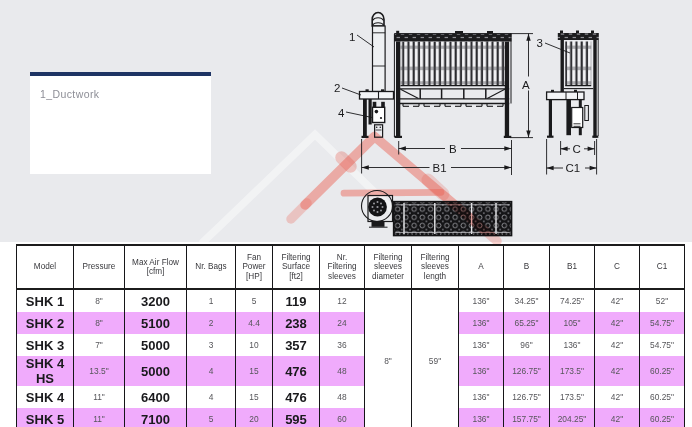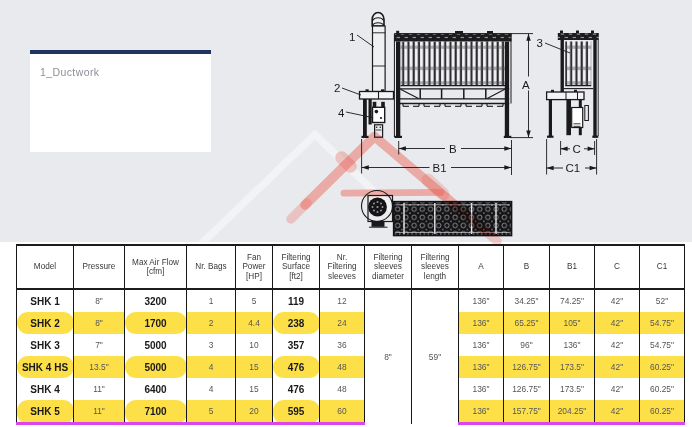--- a/index.html
+++ b/index.html
@@ -1,35 +1,35 @@
 <!DOCTYPE html>
 <html><head>
 <meta charset="utf-8">
 <style>
   html,body{margin:0;padding:0;width:692px;height:427px;background:#ffffff;
     font-family:"Liberation Sans",sans-serif;overflow:hidden;}
   .abs{position:absolute;}
   
   #graybg{left:0;top:0;width:692px;height:242px;background:#e9eaed;}
   
-  #legend{left:30px;top:50px;width:181px;height:102px;background:#ffffff;
+  #legend{left:30px;top:72px;width:181px;height:102px;background:#ffffff;
     border-top:4px solid #1e3464;box-sizing:border-box;}
   #legend .t{margin:11px 0 0 10px;font-size:10.5px;line-height:15.6px;color:#8d8e96;
     letter-spacing:0.4px;}
   
   #spec{left:16px;top:244px;width:668px;border-collapse:collapse;table-layout:fixed;
     font-size:8.4px;color:#56565a;}
   #spec td{border-left:1.5px solid #161618;border-right:1.5px solid #161618;
     text-align:center;vertical-align:middle;padding:0;overflow:hidden;}
   #spec tr.hdr td{border-top:2.5px solid #1c1c1c;border-bottom:2.5px solid #1c1c1c;
     height:42px;color:#38383c;line-height:9.5px;font-size:8.2px;}
   #spec tr.r td{height:22px;}
   #spec tr.last td{border-bottom:3px solid #d946ef;}
-  #spec td.b{font-weight:bold;color:#19191c;font-size:10px;border-radius:11px;}
-  #spec tr.alt td{background:#fde047;}
+  #spec td.b{font-weight:bold;color:#19191c;font-size:13px;}
+  #spec tr.alt td{background:#f0abfc;}
   #spec td.w{background:#ffffff;}
 </style>
 </head>
 <body>
 
 <div id="graybg" class="abs"></div>
 
 <svg id="draw" class="abs" style="left:0;top:0" width="692" height="245" viewBox="0 0 692 245">
 <defs>
   <pattern id="bagstripes" width="5.25" height="8" patternUnits="userSpaceOnUse">
@@ -349,21 +349,21 @@
     <td>136"</td>
         <td>34.25"</td>
         <td>74.25"</td>
         <td>42"</td>
         <td>52"</td>
   </tr>
 
   <tr class="r alt">
     <td class="b">SHK 2</td>
         <td>8"</td>
-        <td class="b">1700</td>
+        <td class="b">5100</td>
         <td>2</td>
         <td>4.4</td>
     <td class="b">238</td>
         <td>24</td>
     <td>136"</td>
         <td>65.25"</td>
         <td>105"</td>
         <td>42"</td>
         <td>54.75"</td>
   </tr>

